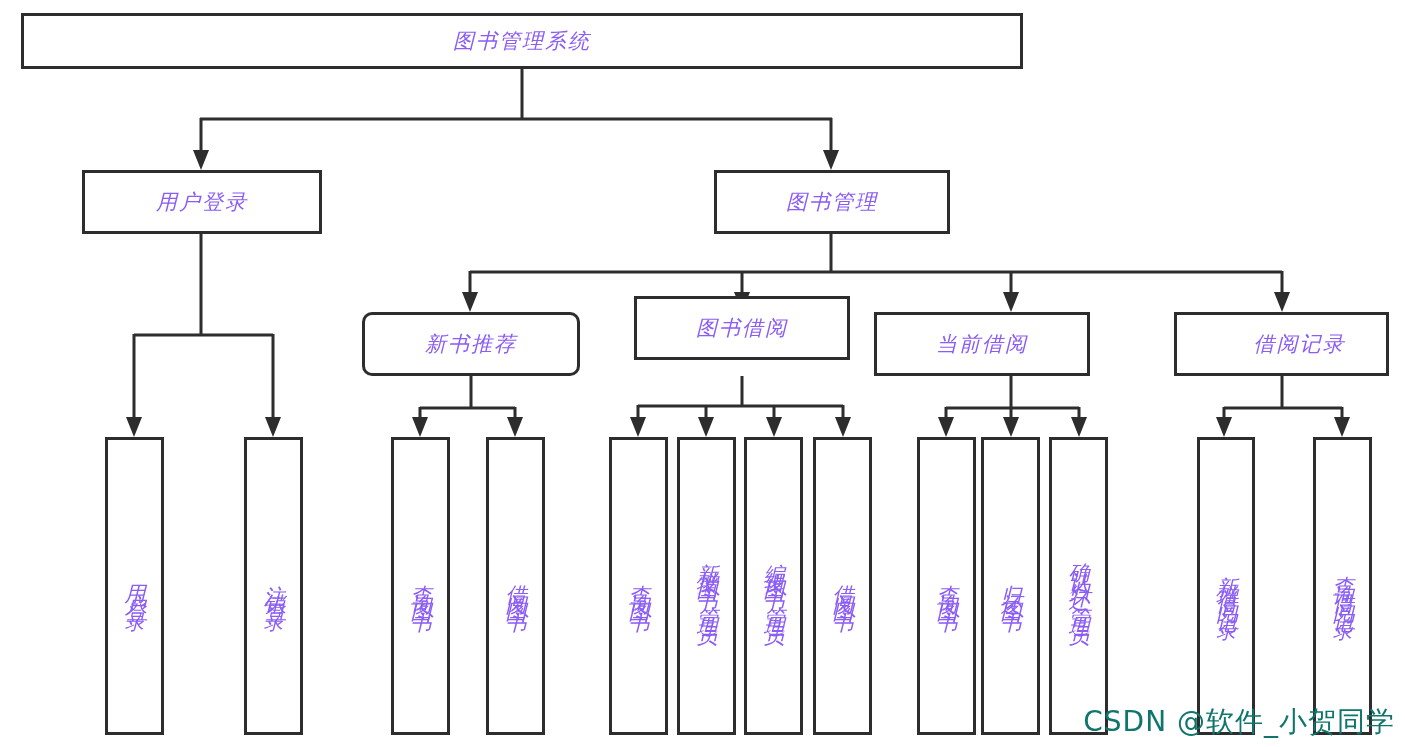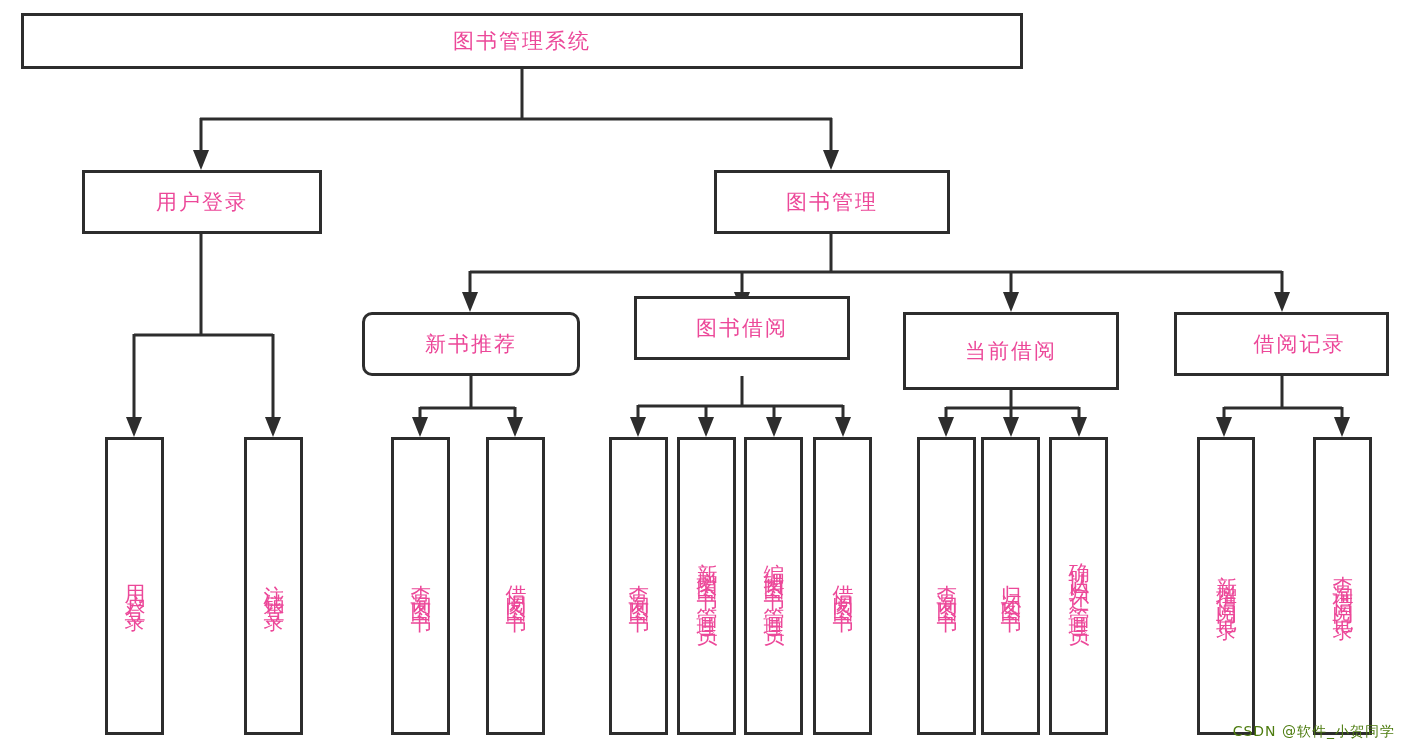--- a/index.html
+++ b/index.html
@@ -14,47 +14,48 @@
   .connectors {
     position: absolute;
     left: 0; top: 0;
     width: 1405px; height: 747px;
   }
   .node {
     position: absolute;
     box-sizing: border-box;
     background: #ffffff;
     border: 3px solid #2d2d2d;
-    color: #ec4899;
+    color: #8b5cf6;
     display: flex;
     align-items: center;
     justify-content: center;
     line-height: 1;
+    font-style: italic;
   }
   .hnode {
     font-size: 21px;
     letter-spacing: 2px;
     white-space: nowrap;
   }
   .vnode {
     top: 437px;
     width: 59px;
     height: 298px;
     writing-mode: vertical-rl;
     text-orientation: mixed;
     font-size: 21px;
     letter-spacing: 9px;
     line-height: 1;
   }
   .watermark {
     position: absolute;
     right: 10px;
     bottom: 6px;
-    font-size: 14px;
-    color: #4d7c0f;
+    font-size: 28px;
+    color: #0f766e;
     letter-spacing: 1px;
     z-index: 5;
     white-space: nowrap;
   }
 </style>
 </head>
 <body>
 
 <div class="canvas">
 
@@ -115,21 +116,21 @@
     </g>
   </svg>
 
   <div class="node hnode" style="left:21px; top:13px; width:1002px; height:56px;">图书管理系统</div>
 
   <div class="node hnode" style="left:82px; top:170px; width:240px; height:64px;">用户登录</div>
   <div class="node hnode" style="left:714px; top:170px; width:236px; height:64px;text-align:right;">图书管理</div>
 
   <div class="node hnode" style="left:362px; top:312px; width:218px; height:64px;border-radius:10px;">新书推荐</div>
   <div class="node hnode" style="left:634px; top:296px; width:216px; height:64px;">图书借阅</div>
-  <div class="node hnode" style="left:903px; top:312px; width:216px; height:78px;">当前借阅</div>
+  <div class="node hnode" style="left:874px; top:312px; width:216px; height:64px;">当前借阅</div>
   <div class="node hnode" style="left:1174px; top:312px; width:215px; height:64px;padding-left:36px;">借阅记录</div>
 
   <div class="node vnode" style="left:105px;">用户登录</div>
   <div class="node vnode" style="left:244px;">注销登录</div>
 
   <div class="node vnode" style="left:391px;">查询图书</div>
   <div class="node vnode" style="left:486px;">借阅图书</div>
 
   <div class="node vnode" style="left:609px;">查询图书</div>
   <div class="node vnode" style="left:677px;">新增图书（管理员）</div>

